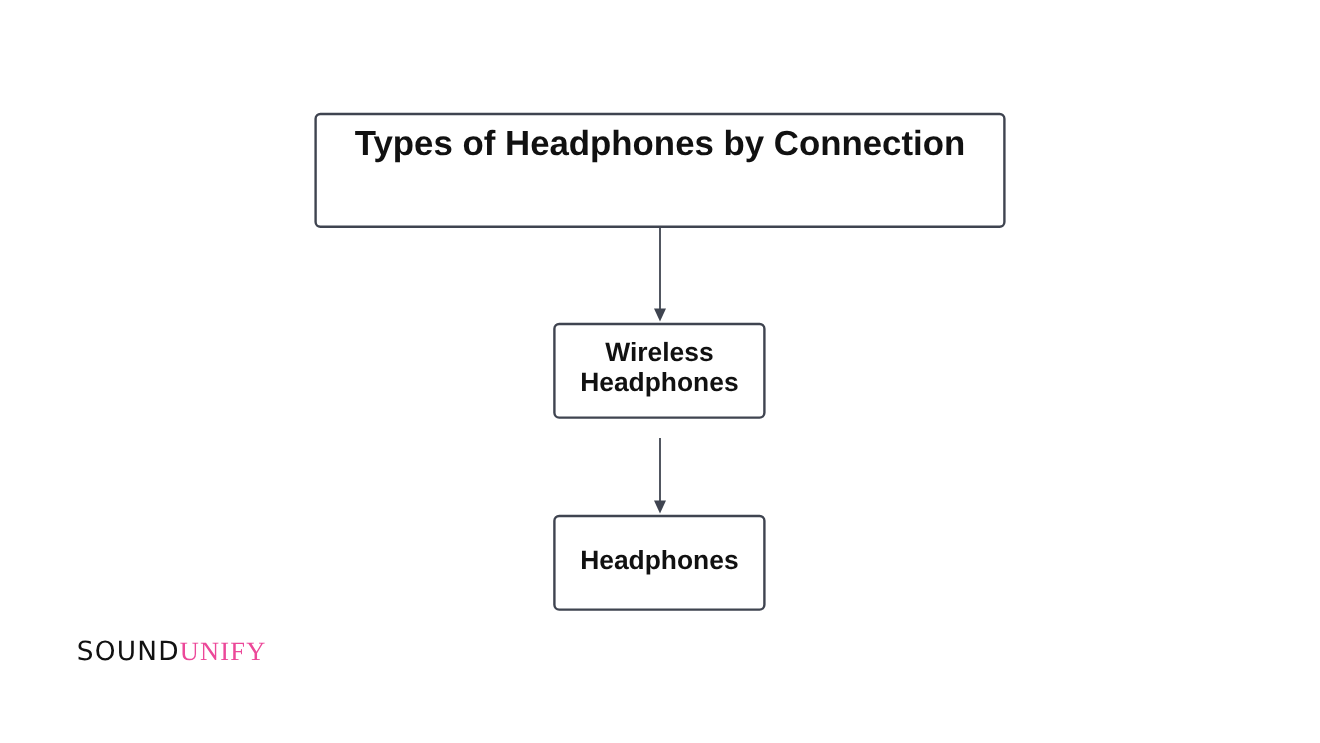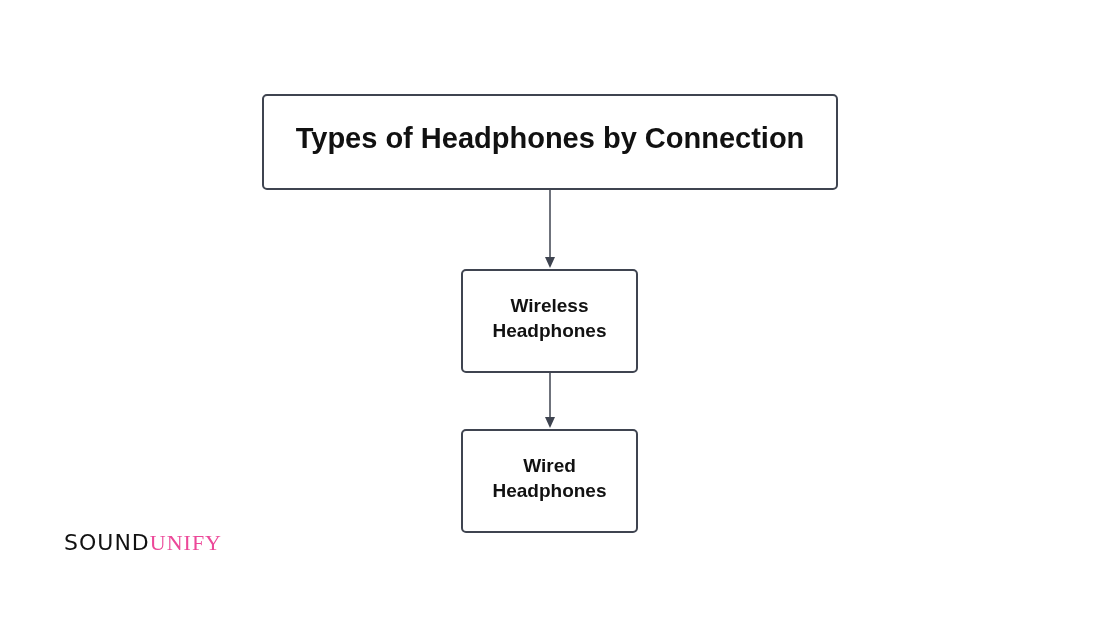--- a/index.html
+++ b/index.html
@@ -27,26 +27,26 @@
       color: #111111;
       font-weight: bold;
     }
     .node-root {
       left: 262px;
       top: 94px;
       width: 576px;
       height: 96px;
       font-size: 29px;
       align-items: flex-start;
-      padding-top: 26px;
+      padding-top: 8px;
     }
     .node-child {
       width: 177px;
-      height: 104px;
-      font-size: 19px;
+      height: 80px;
+      font-size: 22px;
       line-height: 25px;
       padding-bottom: 6px;
     }
     .node-wireless { left: 461px; top: 269px; }
     .node-wired { left: 461px; top: 429px; }
     .connector {
       position: absolute;
       left: 0; top: 0;
     }
     .logo {
@@ -81,20 +81,19 @@
 
 <div class="node node-child node-wireless">
   <div>
     <div>Wireless</div>
     <div>Headphones</div>
   </div>
 </div>
 
 <div class="node node-child node-wired">
   <div>
-    <div>Wired</div>
     <div>Headphones</div>
   </div>
 </div>
 
 <div class="logo">
   <span class="logo-a">SOUND</span><span class="logo-b">UNIFY</span>
 </div>
 
 </body></html>

